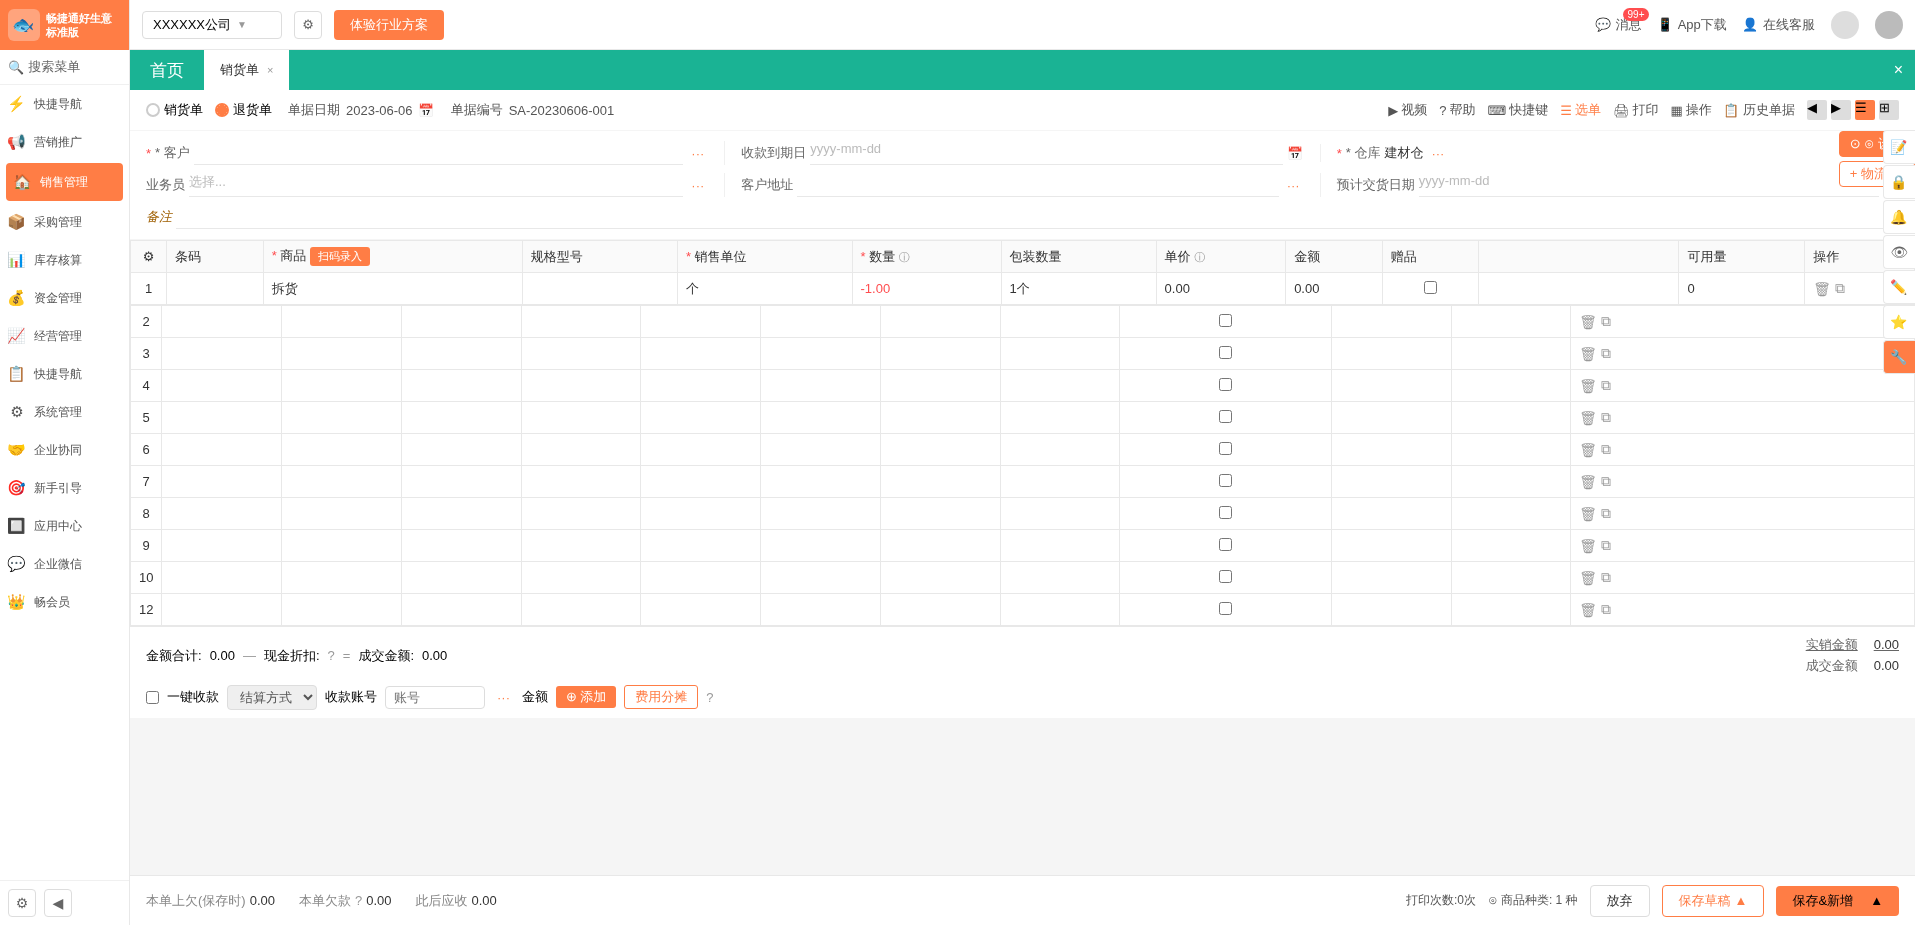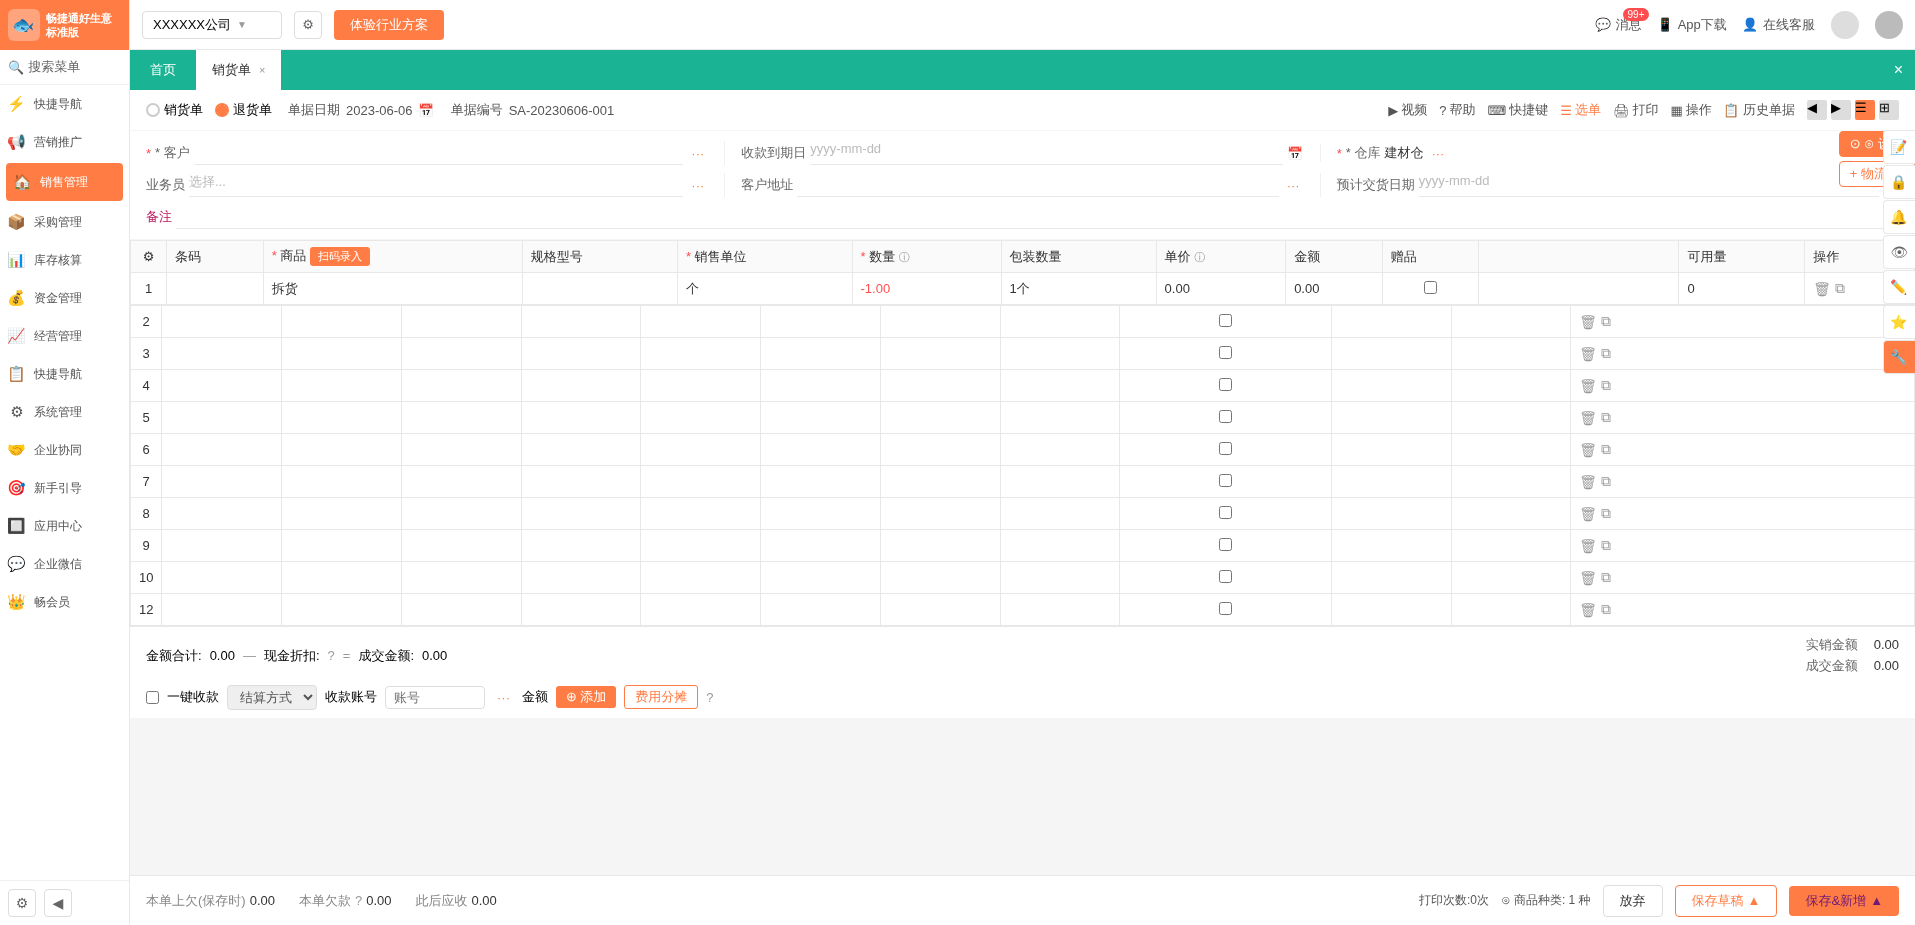--- a/index.html
+++ b/index.html
@@ -27,21 +27,21 @@
     .chevron-down { color: #999; font-size: 10px; }
     .gear-btn { width: 28px; height: 28px; border: 1px solid #ddd; border-radius: 4px; display: flex; align-items: center; justify-content: center; cursor: pointer; color: #666; }
     .trial-btn { background: #ff7d45; color: #fff; border: none; border-radius: 4px; padding: 6px 16px; cursor: pointer; font-size: 13px; }
     .header-right { margin-left: auto; display: flex; align-items: center; gap: 16px; }
     .header-icon-btn { display: flex; align-items: center; gap: 4px; color: #555; cursor: pointer; font-size: 12px; position: relative; }
     .badge { background: #ff4d4f; color: #fff; border-radius: 10px; padding: 1px 5px; font-size: 10px; position: absolute; top: -8px; right: -8px; }
     .user-avatar { width: 28px; height: 28px; border-radius: 50%; background: #ddd; }
 
     
     .tab-bar { height: 40px; background: #1ab394; display: flex; align-items: center; padding: 0 0; }
-    .tab-home { padding: 0 20px; height: 100%; display: flex; align-items: center; color: #fff; cursor: pointer; font-size: 13px; }
+    .tab-home { padding: 0 20px; height: 100%; display: flex; align-items: center; color: #fff; cursor: pointer; font-size: 17px; }
     .tab-active { background: #fff; color: #333; padding: 0 16px; height: 100%; display: flex; align-items: center; gap: 8px; cursor: pointer; font-size: 13px; }
     .tab-close { color: #999; font-size: 11px; cursor: pointer; }
     .tab-bar-close { margin-left: auto; margin-right: 12px; color: #fff; cursor: pointer; font-size: 16px; }
     .radio-group { display: flex; align-items: center; gap: 12px; }
     .radio-item { display: flex; align-items: center; gap: 4px; cursor: pointer; }
     .radio-circle { width: 14px; height: 14px; border-radius: 50%; border: 2px solid #ccc; }
     .radio-circle.active { border-color: #ff7d45; background: radial-gradient(circle, #ff7d45 5px, #fff 5px); }
     .form-field { display: flex; align-items: center; gap: 6px; font-size: 12px; color: #555; }
     .date-icon { color: #999; cursor: pointer; font-size: 13px; }
     .toolbar-btn { display: flex; align-items: center; gap: 3px; color: #555; cursor: pointer; font-size: 12px; }
@@ -75,21 +75,21 @@
     
     .footer { height: 50px; background: #fff; border-top: 1px solid #e8e8e8; display: flex; align-items: center; padding: 0 16px; gap: 24px; }
     .footer-stat { display: flex; align-items: center; gap: 4px; font-size: 12px; color: #555; }
     .footer-stat-label { color: #888; }
     .footer-stat-value { color: #333; font-weight: 500; }
     .footer-right { margin-left: auto; display: flex; align-items: center; gap: 12px; }
     .print-count { font-size: 12px; color: #555; }
     .product-type { font-size: 12px; color: #555; }
     .abandon-btn { border: 1px solid #ddd; background: #fff; border-radius: 4px; padding: 6px 16px; cursor: pointer; color: #333; }
     .save-draft-btn { border: 1px solid #ff7d45; background: #fff; border-radius: 4px; padding: 6px 16px; cursor: pointer; color: #ff7d45; display: flex; align-items: center; gap: 4px; }
-    .save-new-btn { background: #ff7d45; color: #701a75; border: none; border-radius: 4px; padding: 6px 16px; cursor: pointer; display: flex; align-items: center; gap: 4px; }
+    .save-new-btn { background: #ff7d45; color: #000000; border: none; border-radius: 4px; padding: 6px 16px; cursor: pointer; display: flex; align-items: center; gap: 17px; }
 
     
     .right-panel { position: fixed; right: 0; top: 130px; display: flex; flex-direction: column; gap: 1px; z-index: 100; }
     .right-panel-btn { width: 32px; height: 34px; background: #fff; border: 1px solid #e8e8e8; border-right: none; display: flex; align-items: center; justify-content: center; cursor: pointer; color: #666; font-size: 14px; border-radius: 4px 0 0 4px; }
     .right-panel-btn.orange { background: #ff7d45; color: #fff; }
 
     .content-wrapper { flex: 1; display: flex; flex-direction: column; overflow: hidden; position: relative; }
     .scroll-area { flex: 1; overflow-y: auto; overflow-x: hidden; }
 
     .form-container { background: #fff; }
@@ -326,21 +326,21 @@
             <div style="flex:1; display:flex; align-items:center; gap:4px; border-left:1px solid #f0f0f0; padding-left:16px;">
               <span style="color:#666; white-space:nowrap;">预计交货日期</span>
               <div style="flex:1; border-bottom:1px solid #e8e8e8; min-height:24px; cursor:text;">
                 <span style="color:#bbb;">yyyy-mm-dd</span>
               </div>
               <span class="date-icon">📅</span>
             </div>
           </div>
 
           <div style="display:flex; align-items:center; gap:4px;">
-            <span style="color:#be185d;">备注</span>
+            <span style="color:#a16207;font-style:italic;">备注</span>
             <div style="flex:1; border-bottom:1px solid #e8e8e8; min-height:24px; cursor:text;"></div>
           </div>
         </div>
 
         <div class="table-container">
           <table class="data-table">
             <thead>
               <tr>
                 <th style="width:36px; text-align:center;">⚙</th>
                 <th>条码</th>
@@ -596,21 +596,21 @@
           <div class="total-row">
             <span>金额合计:</span>
             <span style="font-weight:500;">0.00</span>
             <span class="minus-icon">—</span>
             <span>现金折扣:</span>
             <span style="color:#999; cursor:pointer;">?</span>
             <span class="equals-icon">=</span>
             <span>成交金额:</span>
             <span style="font-weight:500;">0.00</span>
             <div style="margin-left:auto; text-align:right; line-height:1.6;">
-              <div style="display:flex; gap:16px; justify-content:flex-start; font-size:12px; color:#666;">
+              <div style="display:flex; gap:16px; justify-content:flex-start; font-size:12px; color:#666;text-decoration:underline;">
                 <span>实销金额</span>
                 <span style="font-weight:500; color:#333;">0.00</span>
               </div>
               <div style="display:flex; gap:16px; justify-content:flex-end; font-size:12px; color:#666;">
                 <span>成交金额</span>
                 <span style="font-weight:500; color:#333;">0.00</span>
               </div>
             </div>
           </div>
 

